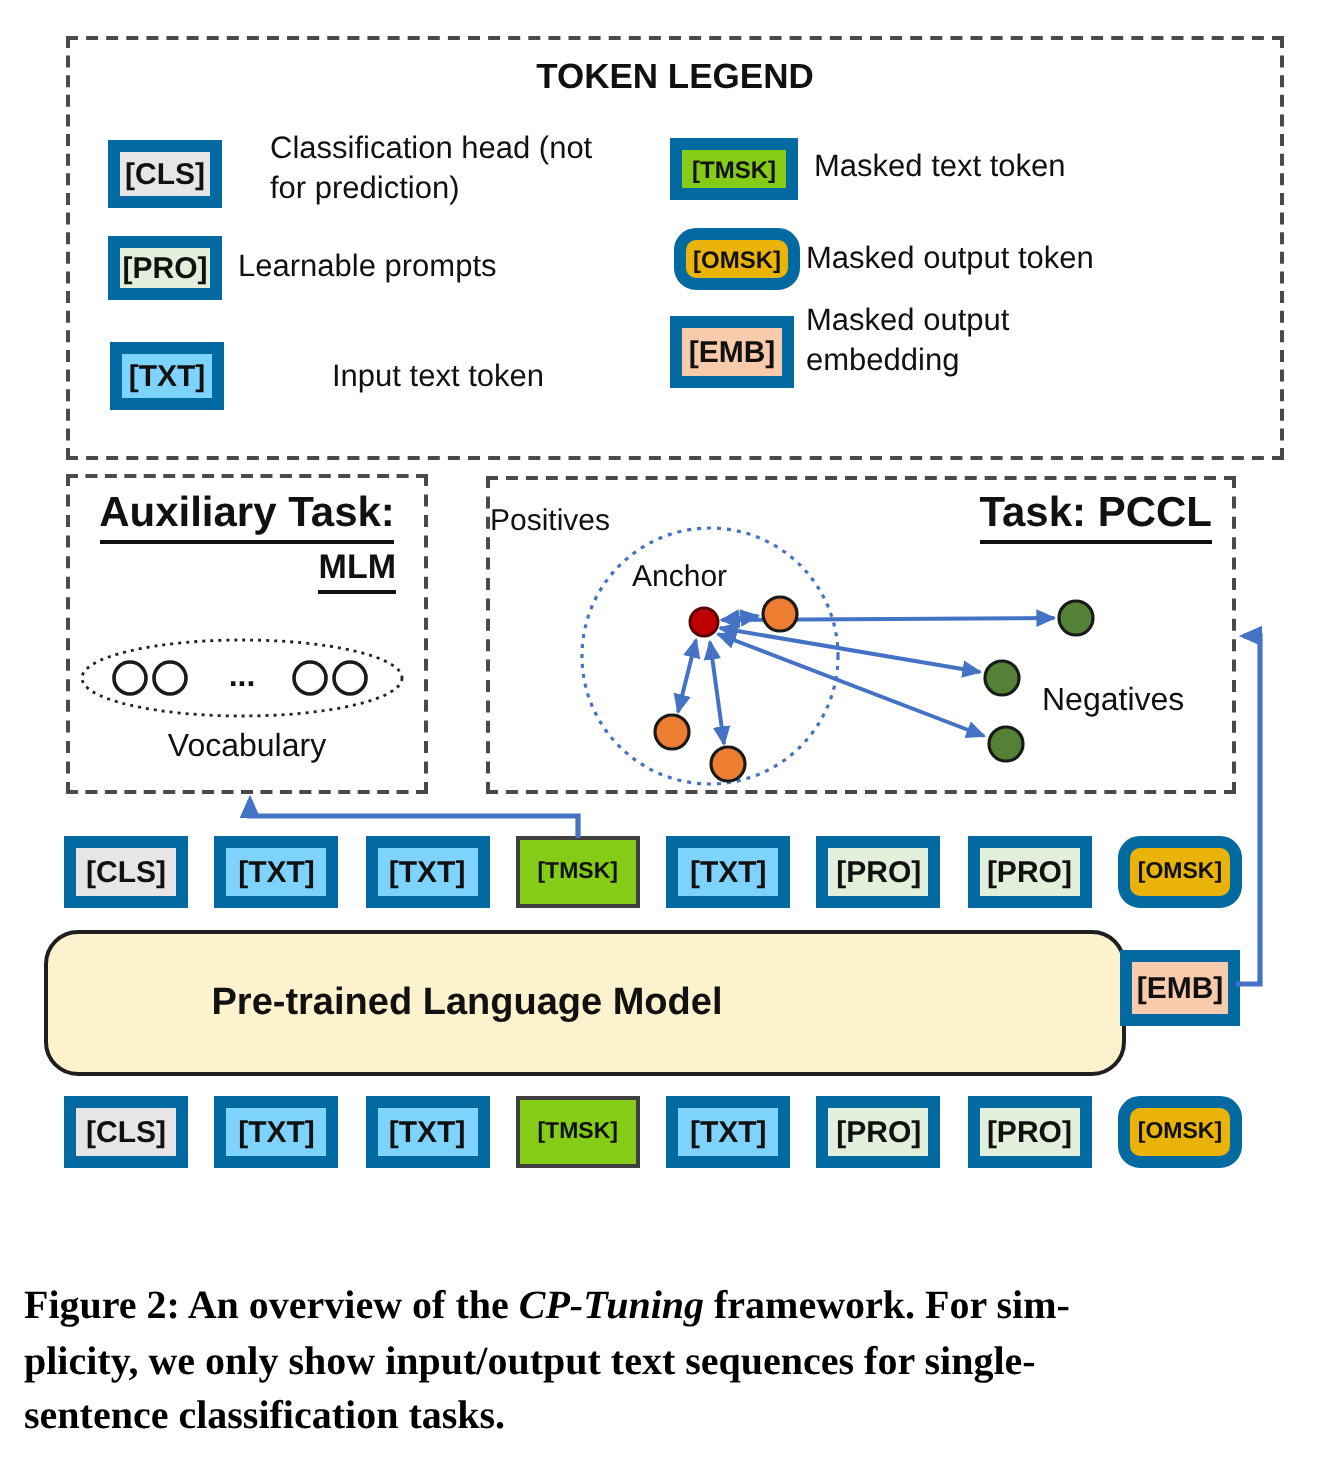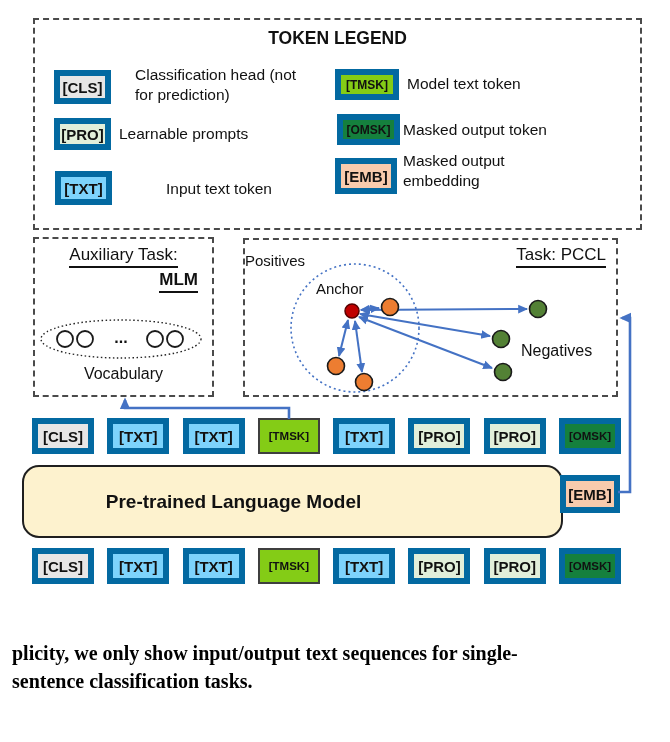--- a/index.html
+++ b/index.html
@@ -12,34 +12,34 @@
   
   .tok{
     display:flex;align-items:center;justify-content:center;
     font-weight:bold;border:6px solid #0369a1;box-sizing:border-box;
     background:#fff;color:#111;letter-spacing:0;
   }
   .t-cls{background:#E7E6E6;}
   .t-txt{background:#7dd3fc;}
   .t-pro{background:#E2EFDA;}
   .t-tmsk{background:#84cc16;}
-  .t-omsk{background:#15803d;}
+  .t-omsk{background:#eab308;border-radius:11px;}
   .t-emb{background:#F8CBAD;}
   .t-dark{border-color:#3F3F3F;border-width:2.5px;}
   .row-tok{width:62px;height:36px;font-size:15px;}
   .fs-sm{font-size:11.5px;}
   .token-row{display:flex;justify-content:space-between;}
   
   .legend-title{font-weight:bold;font-size:17.5px;text-align:center;}
   .desc{font-size:15.5px;line-height:20px;color:#111;}
   
   .ul{border-bottom:2.5px solid #111;display:inline-block;padding-bottom:1px;}
-  .mlm-t1{font-weight:normal;font-size:17px;text-align:center;margin-top:6px;}
+  .mlm-t1{font-weight:bold;font-size:21px;text-align:center;margin-top:6px;}
   .mlm-t2{font-weight:bold;font-size:17px;text-align:right;padding-right:14px;margin-top:2px;}
-  .pccl-title{font-weight:normal;font-size:17px;}
+  .pccl-title{font-weight:bold;font-size:21px;}
   .lbl{font-size:15px;color:#111;}
   
   .plm{
     background:#FDF2CE;border:2px solid #1f1f1f;border-radius:17px;
     box-sizing:border-box;display:flex;align-items:center;
   }
   .plm-label{
     flex:1;text-align:center;font-weight:bold;font-size:19px;
     padding-right:118px;color:#111;
   }
@@ -63,21 +63,21 @@
     <div class="abs tok t-cls" style="left:19px;top:50px;width:57px;height:34px;font-size:15px;">[CLS]</div>
     <div class="abs desc" style="left:100px;top:45px;width:178px;">Classification head (not for prediction)</div>
 
     <div class="abs tok t-pro" style="left:19px;top:98px;width:57px;height:32px;font-size:15px;">[PRO]</div>
     <div class="abs desc" style="left:84px;top:104px;width:200px;">Learnable prompts</div>
 
     <div class="abs tok t-txt" style="left:20px;top:151px;width:57px;height:34px;font-size:15px;">[TXT]</div>
     <div class="abs desc" style="left:84px;top:159px;width:200px;text-align:center;">Input text token</div>
 
     <div class="abs tok t-tmsk" style="left:300px;top:49px;width:64px;height:31px;font-size:12px;">[TMSK]</div>
-    <div class="abs desc" style="left:372px;top:54px;width:190px;">Model text token</div>
+    <div class="abs desc" style="left:372px;top:54px;width:190px;">Masked text token</div>
 
     <div class="abs tok t-omsk" style="left:302px;top:94px;width:63px;height:31px;font-size:12px;">[OMSK]</div>
     <div class="abs desc" style="left:368px;top:100px;width:200px;">Masked output token</div>
 
     <div class="abs tok t-emb" style="left:300px;top:138px;width:62px;height:36px;font-size:15px;">[EMB]</div>
     <div class="abs desc" style="left:368px;top:131px;width:128px;">Masked output embedding</div>
   </div>
 
   <div class="abs dashed-box" style="left:33px;top:237px;width:181px;height:160px;">
     <div class="mlm-t1"><span class="ul">Auxiliary Task:</span></div>
@@ -161,17 +161,18 @@
     <defs>
       <marker id="ah2" viewBox="0 0 10 10" refX="7" refY="5" markerWidth="5" markerHeight="5" orient="auto">
         <path d="M0,1 L9,5 L0,9 Z" fill="#4472C4"></path>
       </marker>
     </defs>
     <path d="M289,419 L289,408 L125,408 L125,400" fill="none" stroke="#4472C4" stroke-width="2.6" marker-end="url(#ah2)"></path>
     <path d="M618,492 L630,492 L630,318 L622,318" fill="none" stroke="#4472C4" stroke-width="2.6" marker-end="url(#ah2)"></path>
   </svg>
 
   <div class="abs caption" style="left:12px;top:640px;width:650px;">
+    <div><span>Figure 2: An overview of the </span><span class="it">CP-Tuning</span><span> framework. For sim-</span></div>
     <div>plicity, we only show input/output text sequences for single-</div>
     <div>sentence classification tasks.</div>
   </div>
 
 </div>
 
 </body></html>

